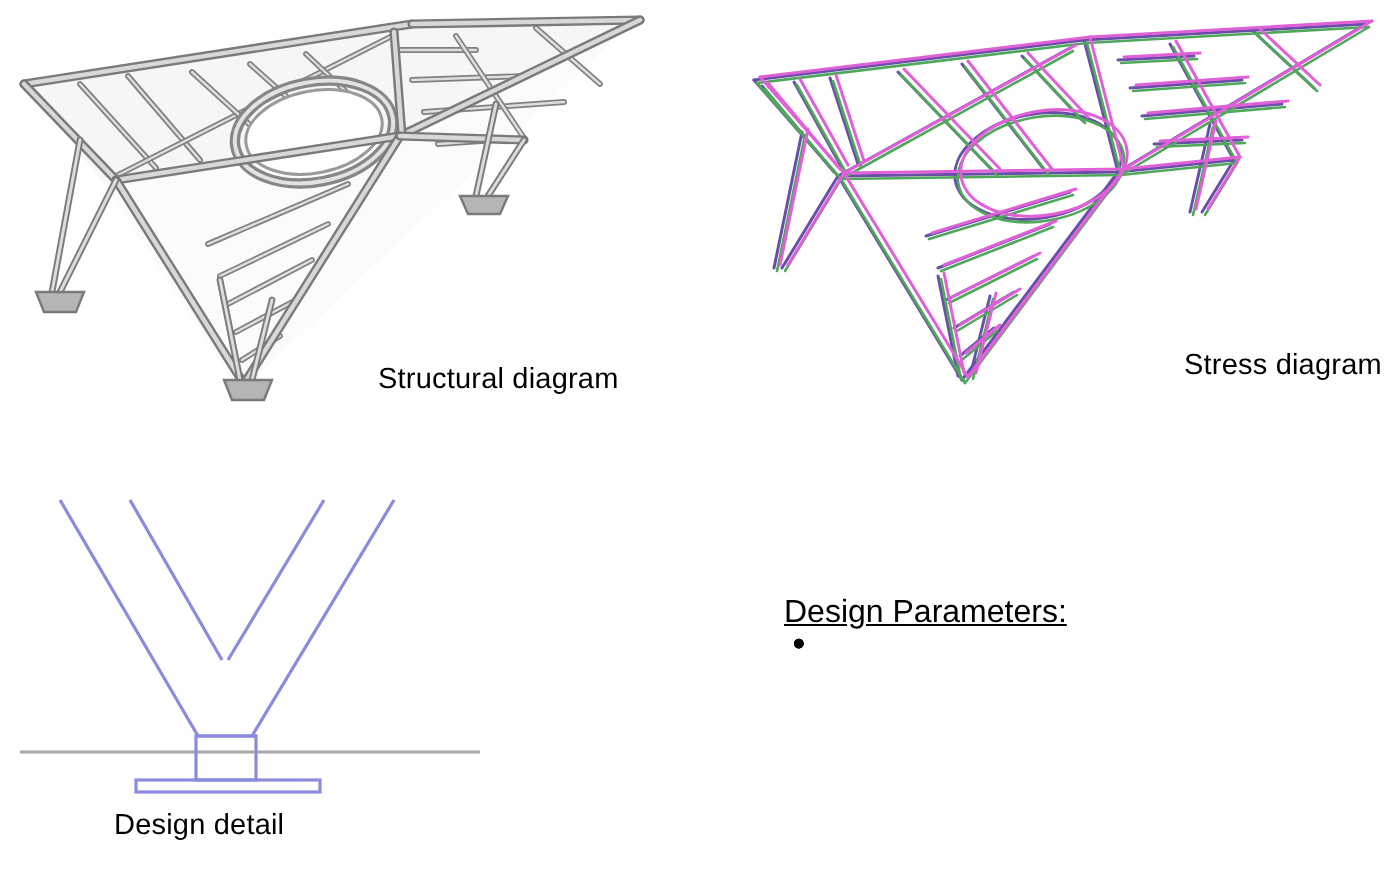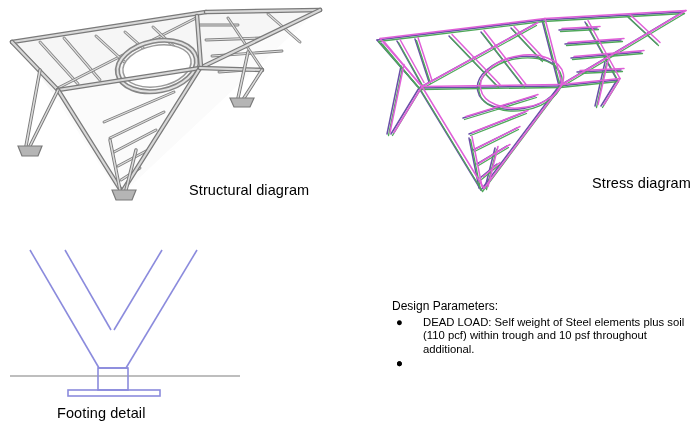--- a/index.html
+++ b/index.html
@@ -29,24 +29,25 @@
     color: #000000;
     white-space: nowrap;
     letter-spacing: 0.1px;
   }
   #caption-structural { left: 189px; top: 182px; }
   #caption-stress     { left: 592px; top: 175px; }
   #caption-footing    { left: 57px;  top: 405px; }
 
   
   .dp-title {
-    font-size: 12px;
+    font-size: 16px;
     color: #000;
     margin: 0 0 2px 0;
     line-height: 13.5px;
+    text-decoration: underline;
   }
   .dp-list {
     list-style: none;
     margin: 0;
     padding: 0;
   }
   .dp-item {
     position: relative;
     font-size: 11.3px;
     line-height: 13.6px;
@@ -290,28 +291,27 @@
 
       <rect x="88" y="140" width="30" height="22"></rect>
 
       <line x1="88" y1="140" x2="118" y2="140"></line>
 
       <rect x="58" y="162" width="92" height="6"></rect>
     </g>
   </svg>
 </div>
 
-<div class="caption" id="caption-footing">Footing detail</div>
+<div class="caption" id="caption-footing">Design detail</div>
 
 <div class="panel" id="design-parameters">
   <p class="dp-title">Design Parameters:</p>
   <ul class="dp-list">
     <li class="dp-item">
       <span class="dp-bullet">●</span>
-      <span>DEAD LOAD: Self weight of Steel elements plus soil (110 pcf) within trough and 10 psf throughout additional.</span>
     </li>
     <li class="dp-item">
       <span class="dp-bullet">●</span>
     </li>
     <li class="dp-item">
       <span class="dp-bullet">●</span>
     </li>
   </ul>
 </div>
 

